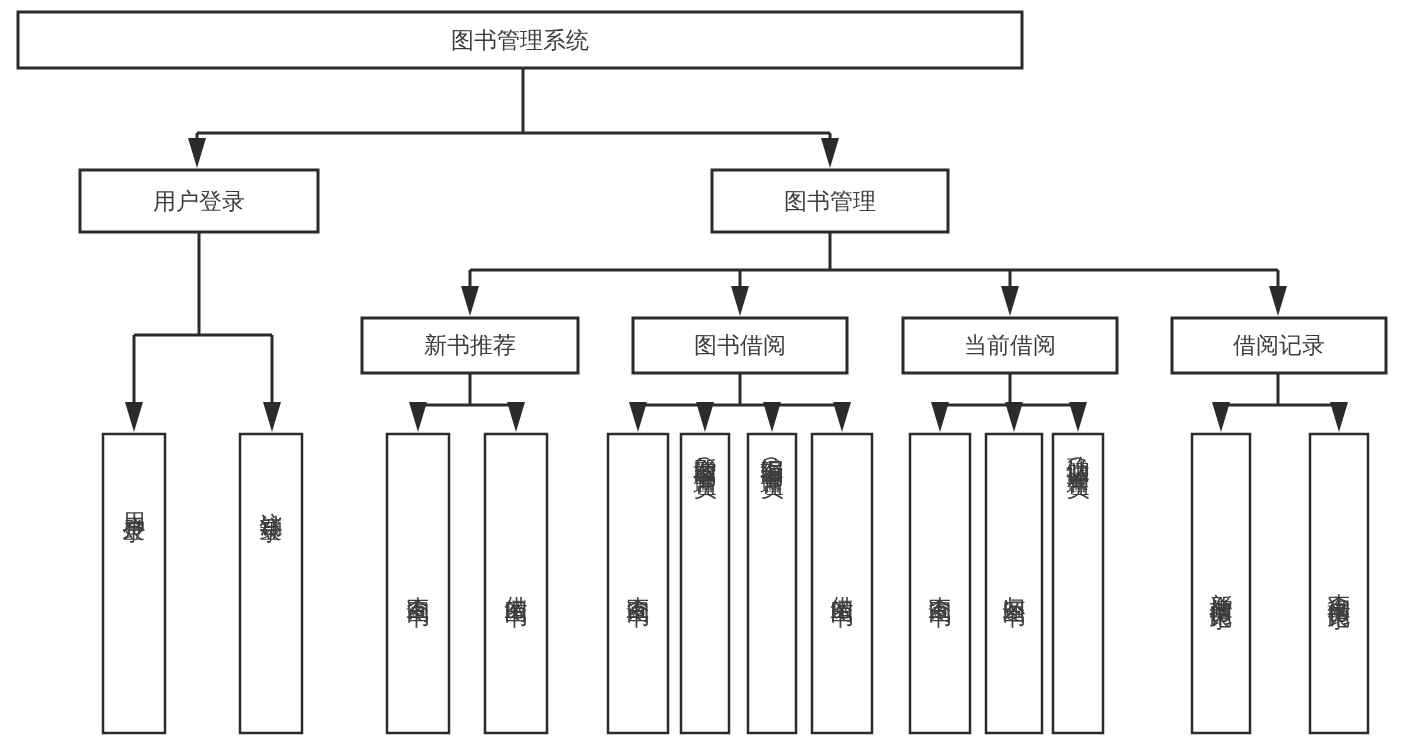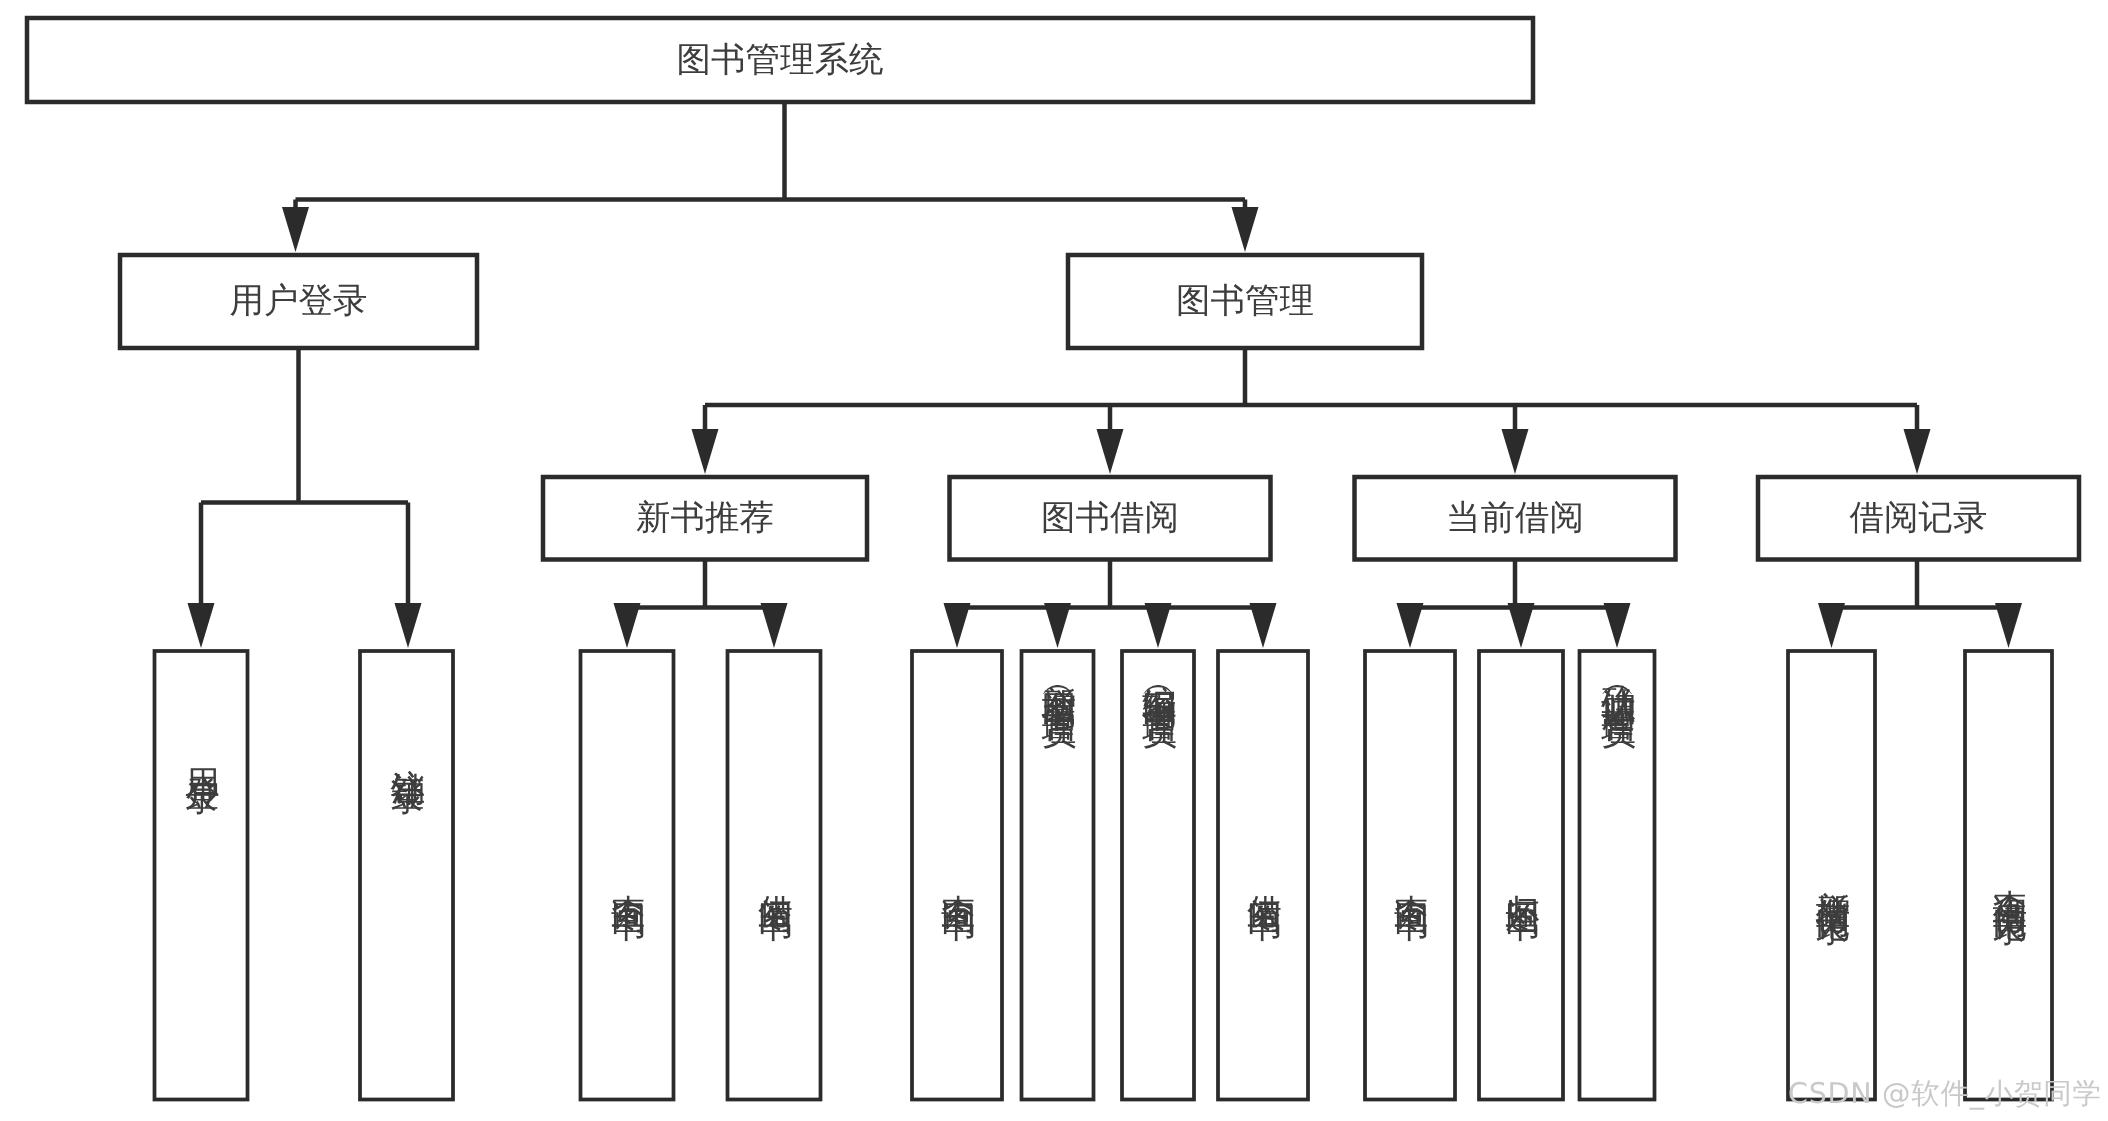--- a/index.html
+++ b/index.html
@@ -179,15 +179,14 @@
       <div class="leaf-label" style="left: 681px; width: 48px; top: 438px; height: 291px; display: flex; align-items: center; justify-content: flex-start;">新增图书（管理员）</div>
       <div class="leaf-label" style="left: 748px; width: 48px; top: 438px; height: 291px; display: flex; align-items: center; justify-content: flex-start;">编辑图书（管理员）</div>
       <div class="leaf-label" style="left: 812px; width: 60px; top: 434px; height: 299px; display: flex; align-items: center; justify-content: center;">借阅图书</div>
       <div class="leaf-label" style="left: 910px; width: 60px; top: 434px; height: 299px; display: flex; align-items: center; justify-content: center;">查询图书</div>
       <div class="leaf-label" style="left: 986px; width: 56px; top: 434px; height: 299px; display: flex; align-items: center; justify-content: center;">归还图书</div>
       <div class="leaf-label" style="left: 1053px; width: 50px; top: 438px; height: 291px; display: flex; align-items: center; justify-content: flex-start;">确认归还（管理员）</div>
       <div class="leaf-label" style="left: 1192px; width: 58px; top: 434px; height: 299px; display: flex; align-items: center; justify-content: center;">新增借阅记录</div>
       <div class="leaf-label" style="left: 1310px; width: 58px; top: 434px; height: 299px; display: flex; align-items: center; justify-content: center;">查询借阅记录</div>
     </div>
 
-  <div class="watermark" style="left: 1192px; top: 716px;">CSDN @软件_小贺同学</div>
 
 </div>
 
 </body></html>

